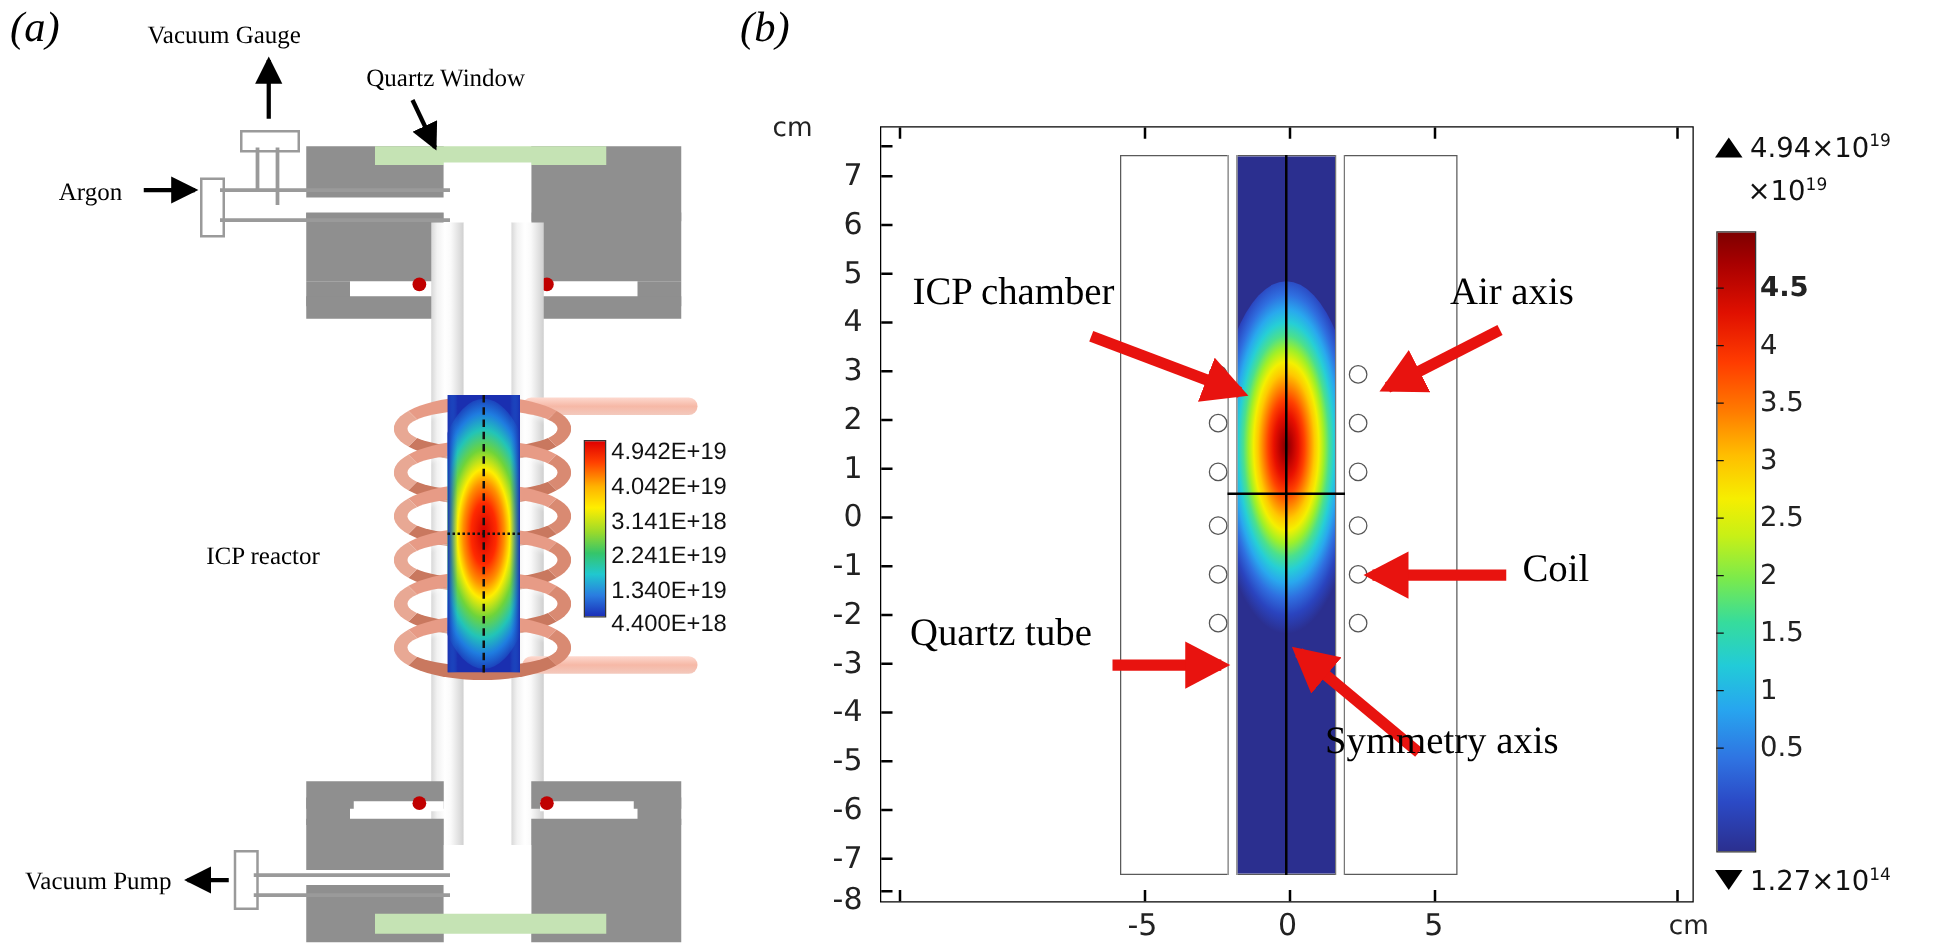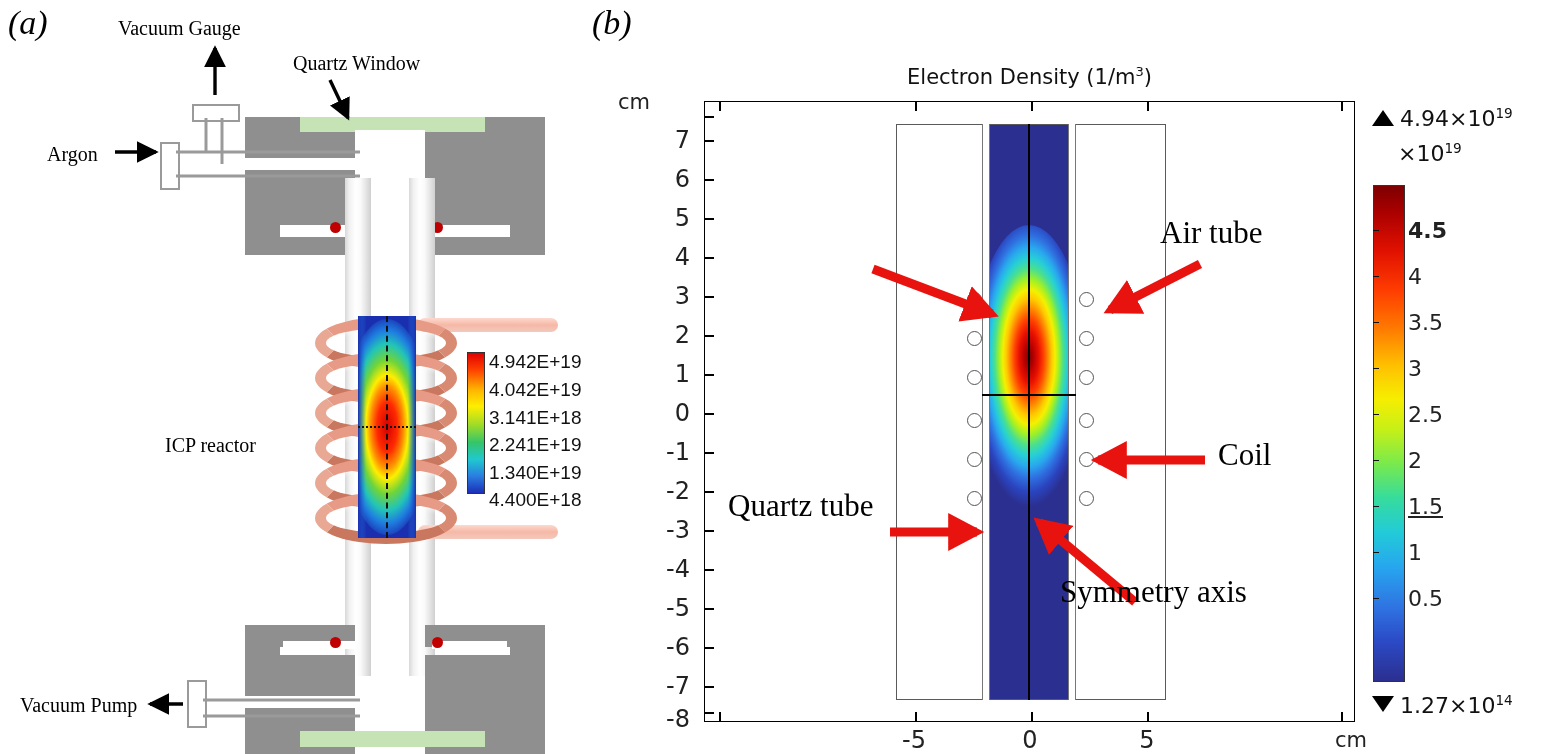--- a/index.html
+++ b/index.html
@@ -210,21 +210,20 @@
     <line x1="330" y1="80" x2="348" y2="118" stroke="#000" stroke-width="3.4" marker-end="url(#ablk)"></line>
     <line x1="115" y1="152" x2="156" y2="152" stroke="#000" stroke-width="3.4" marker-end="url(#ablk)"></line>
     <line x1="183" y1="704" x2="150" y2="704" stroke="#000" stroke-width="3.4" marker-end="url(#ablk)"></line>
   </svg>
 </div>
 
 <div id="panel-b" class="abs">
 
   <div class="panel-label abs" style="left:-8px;top:4px;">(b)</div>
 
-  <div id="plot-title"><span>Electron Density (1/m</span><sup>3</sup><span>)</span></div>
 
   <div class="unit-lbl" style="left:18px;top:90px;">cm</div>
   <div class="unit-lbl" style="left:735px;top:728px;">cm</div>
 
   <div class="ytick-lbl" style="left:44px;top:126px;">7</div>
   <div class="ytick-lbl" style="left:44px;top:165px;">6</div>
   <div class="ytick-lbl" style="left:44px;top:204px;">5</div>
   <div class="ytick-lbl" style="left:44px;top:243px;">4</div>
   <div class="ytick-lbl" style="left:44px;top:282px;">3</div>
   <div class="ytick-lbl" style="left:44px;top:321px;">2</div>
@@ -328,21 +327,22 @@
         </marker>
       </defs>
       <line x1="168" y1="167" x2="287" y2="212" stroke="#e8130f" stroke-width="9" marker-end="url(#red)"></line>
       <line x1="495" y1="162" x2="405" y2="208" stroke="#e8130f" stroke-width="9" marker-end="url(#red)"></line>
       <line x1="500" y1="358" x2="393" y2="358" stroke="#e8130f" stroke-width="9" marker-end="url(#red)"></line>
       <line x1="185" y1="430" x2="272" y2="430" stroke="#e8130f" stroke-width="9" marker-end="url(#red)"></line>
       <line x1="430" y1="500" x2="334" y2="420" stroke="#e8130f" stroke-width="9" marker-end="url(#red)"></line>
     </svg>
   </div>
 
-  <div class="ann-txt" style="left:560px;top:215px;">Air tube</div>
+  <div class="ann-txt" style="left:130px;top:215px;">ICP chamber</div>
+  <div class="ann-txt" style="left:560px;top:215px;">Air axis</div>
   <div class="ann-txt" style="left:618px;top:437px;">Coil</div>
   <div class="ann-txt" style="left:460px;top:574px;">Symmetry axis</div>
   <div class="ann-txt" style="left:128px;top:488px;">Quartz tube</div>
 
   <div class="tri tri-up" style="left:772px;top:110px;"></div>
   <div class="cb-end" style="left:800px;top:105px;"><span>4.94×10</span><sup>19</sup></div>
 
   <div class="cb-end" style="left:798px;top:140px;"><span>×10</span><sup>19</sup></div>
 
   <div id="cbar" style="left:773px;top:185px;height:495px;border:1px solid #333;
@@ -360,20 +360,20 @@
   <div class="cb-tick" style="left:773px;top:506px;"></div>
   <div class="cb-tick" style="left:773px;top:552px;"></div>
   <div class="cb-tick" style="left:773px;top:598px;"></div>
 
   <div class="cb-lbl" style="left:808px;top:218px;font-weight:bold;">4.5</div>
   <div class="cb-lbl" style="left:808px;top:264px;">4</div>
   <div class="cb-lbl" style="left:808px;top:310px;">3.5</div>
   <div class="cb-lbl" style="left:808px;top:356px;">3</div>
   <div class="cb-lbl" style="left:808px;top:402px;">2.5</div>
   <div class="cb-lbl" style="left:808px;top:448px;">2</div>
-  <div class="cb-lbl" style="left:808px;top:494px;text-decoration:underline;">1.5</div>
+  <div class="cb-lbl" style="left:808px;top:494px;">1.5</div>
   <div class="cb-lbl" style="left:808px;top:540px;">1</div>
   <div class="cb-lbl" style="left:808px;top:586px;">0.5</div>
 
   <div class="tri tri-dn" style="left:772px;top:696px;"></div>
   <div class="cb-end" style="left:800px;top:692px;"><span>1.27×10</span><sup>14</sup></div>
 
 </div>
 
 </body></html>

